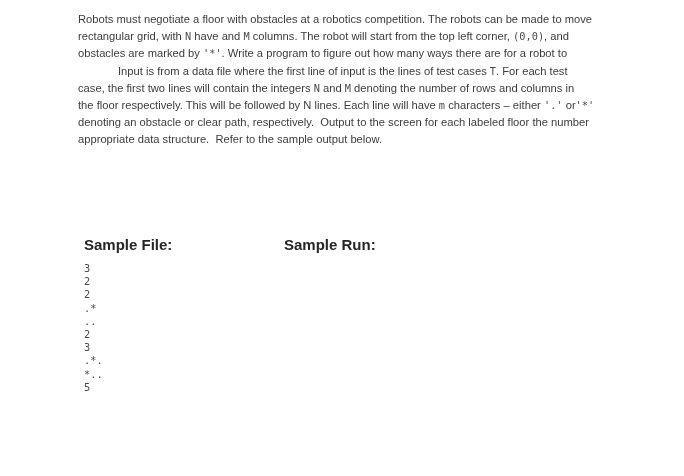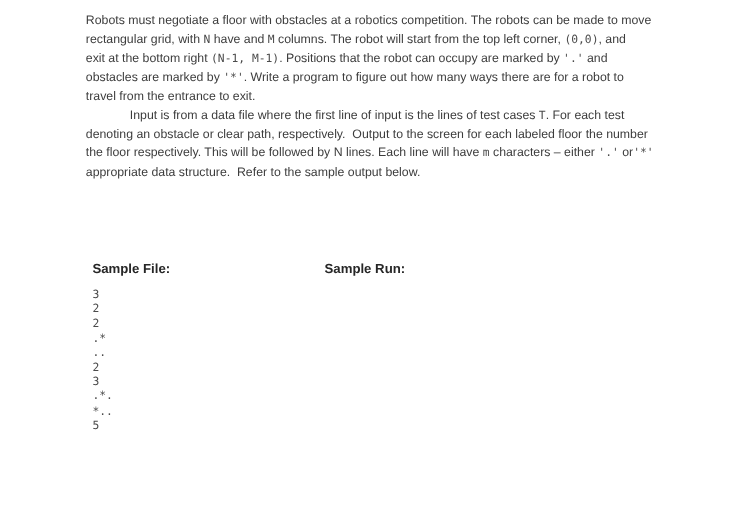--- a/index.html
+++ b/index.html
@@ -37,50 +37,49 @@
   .code{
     font-family:"DejaVu Sans Mono", monospace;
     font-size:10.3px;
     color:var(--code);
   }
   .sample-col{
     position:absolute;
     top:236px;
   }
   .sample-col.file{ left:84px; }
-  .sample-col.run{ left:295px;text-align:center; }
+  .sample-col.run{ left:284px;text-align:center; }
   .sample-heading{
     font-weight:bold;
-    font-size:12px;
+    font-size:15px;
     line-height:17px;
     color:var(--heading);
   }
   pre.mono{
     margin:9px 0 0 0;
     font-family:"DejaVu Sans Mono", monospace;
     font-size:10.3px;
     line-height:13.2px;
     color:var(--code);
     white-space:pre;
   }
 </style>
 </head>
 <body>
 
 <div class="page">
 
   <div class="body-text" id="paragraphs">
       <div class="line"><span>Robots must negotiate a floor with obstacles at a robotics competition. The robots can be made to move</span></div>
       <div class="line"><span>rectangular grid, with </span><span class="code">N</span><span> have and </span><span class="code">M</span><span> columns. The robot will start from the top left corner, </span><span class="code">(0,0)</span><span>, and</span></div>
-      <div class="line"><span>exit at the bottom right </span><span class="code">(N-1, M-1)</span><span>. Positions that the robot can occupy are marked by </span><span class="code">'.'</span><span> and</span></div>
       <div class="line"><span>obstacles are marked by </span><span class="code">'*'</span><span>. Write a program to figure out how many ways there are for a robot to</span></div>
-      <div class="line"><span>travel from the entrance to exit.</span></div>
       <div class="line indent"><span>Input is from a data file where the first line of input is the lines of test cases </span><span class="code">T</span><span>. For each test</span></div>
+      <div class="line"><span>case, the first two lines will contain the integers </span><span class="code">N</span><span> and </span><span class="code">M</span><span> denoting the number of rows and columns in</span></div>
+      <div class="line"><span>the floor respectively. This will be followed by N lines. Each line will have </span><span class="code">m</span><span> characters – either </span><span class="code">'.'</span><span> or</span><span class="code">'*'</span></div>
       <div class="line"><span>denoting an obstacle or clear path, respectively.  Output to the screen for each labeled floor the number</span></div>
-      <div class="line"><span>the floor respectively. This will be followed by N lines. Each line will have </span><span class="code">m</span><span> characters – either </span><span class="code">'.'</span><span> or</span><span class="code">'*'</span></div>
       <div class="line"><span>appropriate data structure.  Refer to the sample output below.</span></div>
     </div>
 
   <div class="sample-col file">
     <div class="sample-heading">Sample File:</div>
     <pre class="mono">3
 2
 2
 .*
 ..

